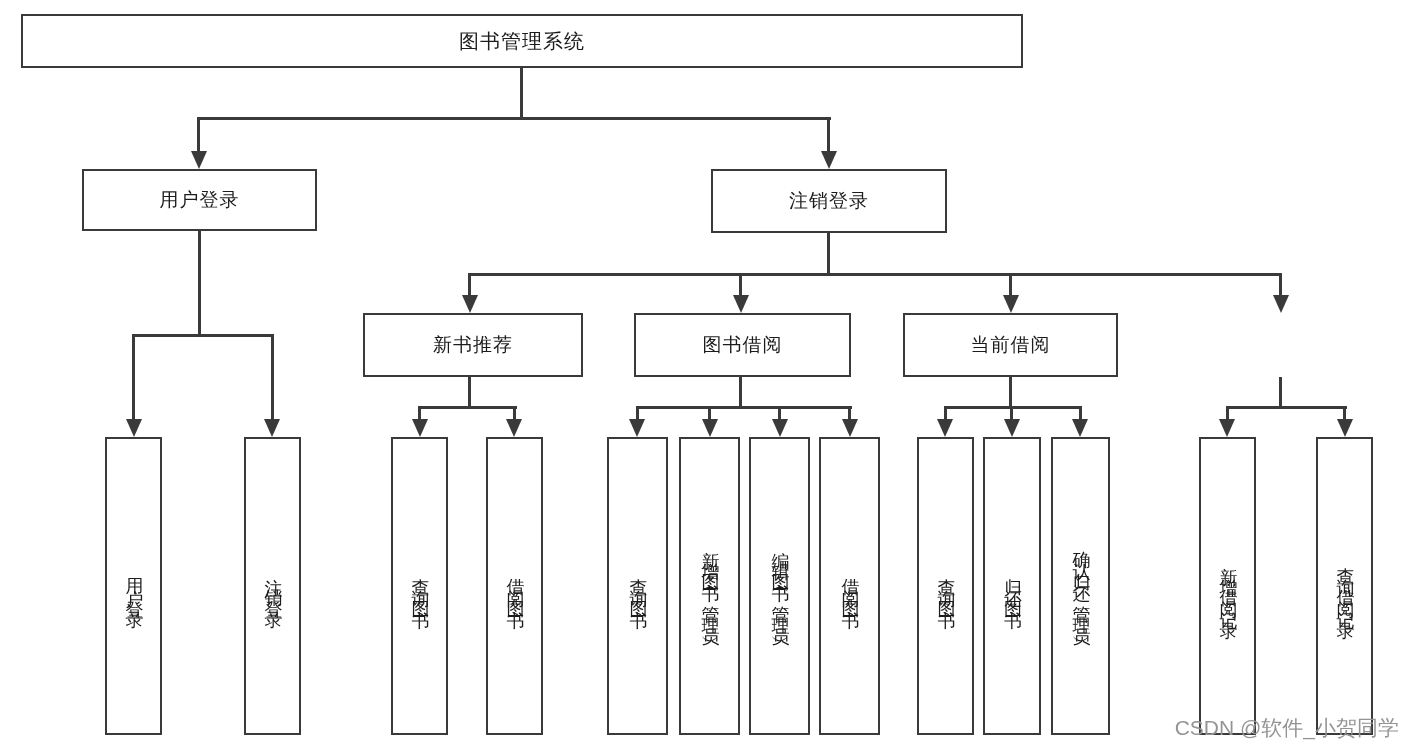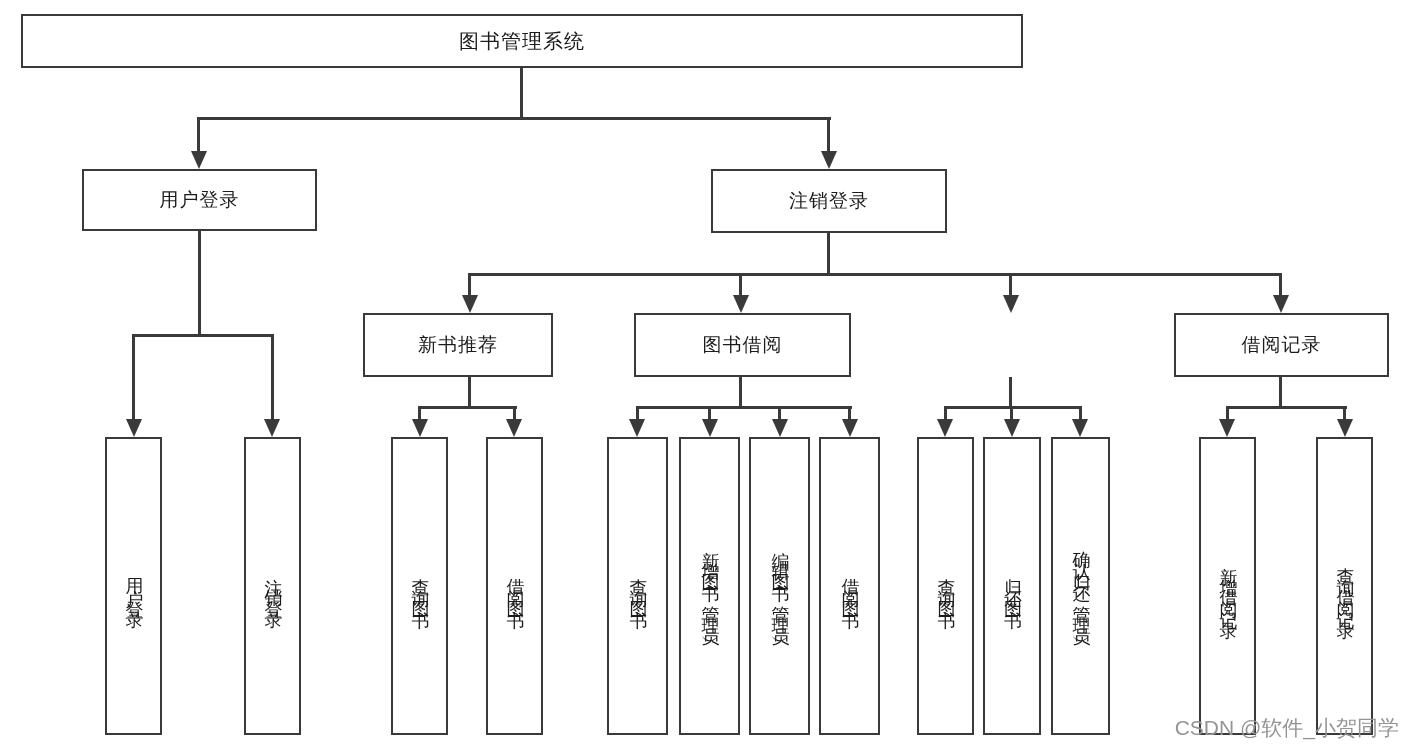--- a/index.html
+++ b/index.html
@@ -68,28 +68,28 @@
     <span class="lbl">图书管理系统</span>
   </div>
 
   <div class="box hbox" style="left:82px;top:169px;width:235px;height:62px">
     <span class="lbl">用户登录</span>
   </div>
   <div class="box hbox" style="left:711px;top:169px;width:236px;height:64px">
     <span class="lbl">注销登录</span>
   </div>
 
-  <div class="box hbox" style="left:363px;top:313px;width:190px;height:64px">
+  <div class="box hbox" style="left:363px;top:313px;width:220px;height:64px">
     <span class="lbl">新书推荐</span>
   </div>
   <div class="box hbox" style="left:634px;top:313px;width:217px;height:64px">
     <span class="lbl">图书借阅</span>
   </div>
-  <div class="box hbox" style="left:1174px;top:313px;width:215px;height:64px">
-    <span class="lbl">借阅记录</span>
+  <div class="box hbox" style="left:903px;top:313px;width:215px;height:64px">
+    <span class="lbl">当前借阅</span>
   </div>
 
   <div class="box vbox" style="left:105px;top:437px;width:57px;height:298px">
     <span class="lbl">用户登录</span>
   </div>
   <div class="box vbox" style="left:244px;top:437px;width:57px;height:298px">
     <span class="lbl">注销登录</span>
   </div>
 
   <div class="box vbox" style="left:391px;top:437px;width:57px;height:298px">

